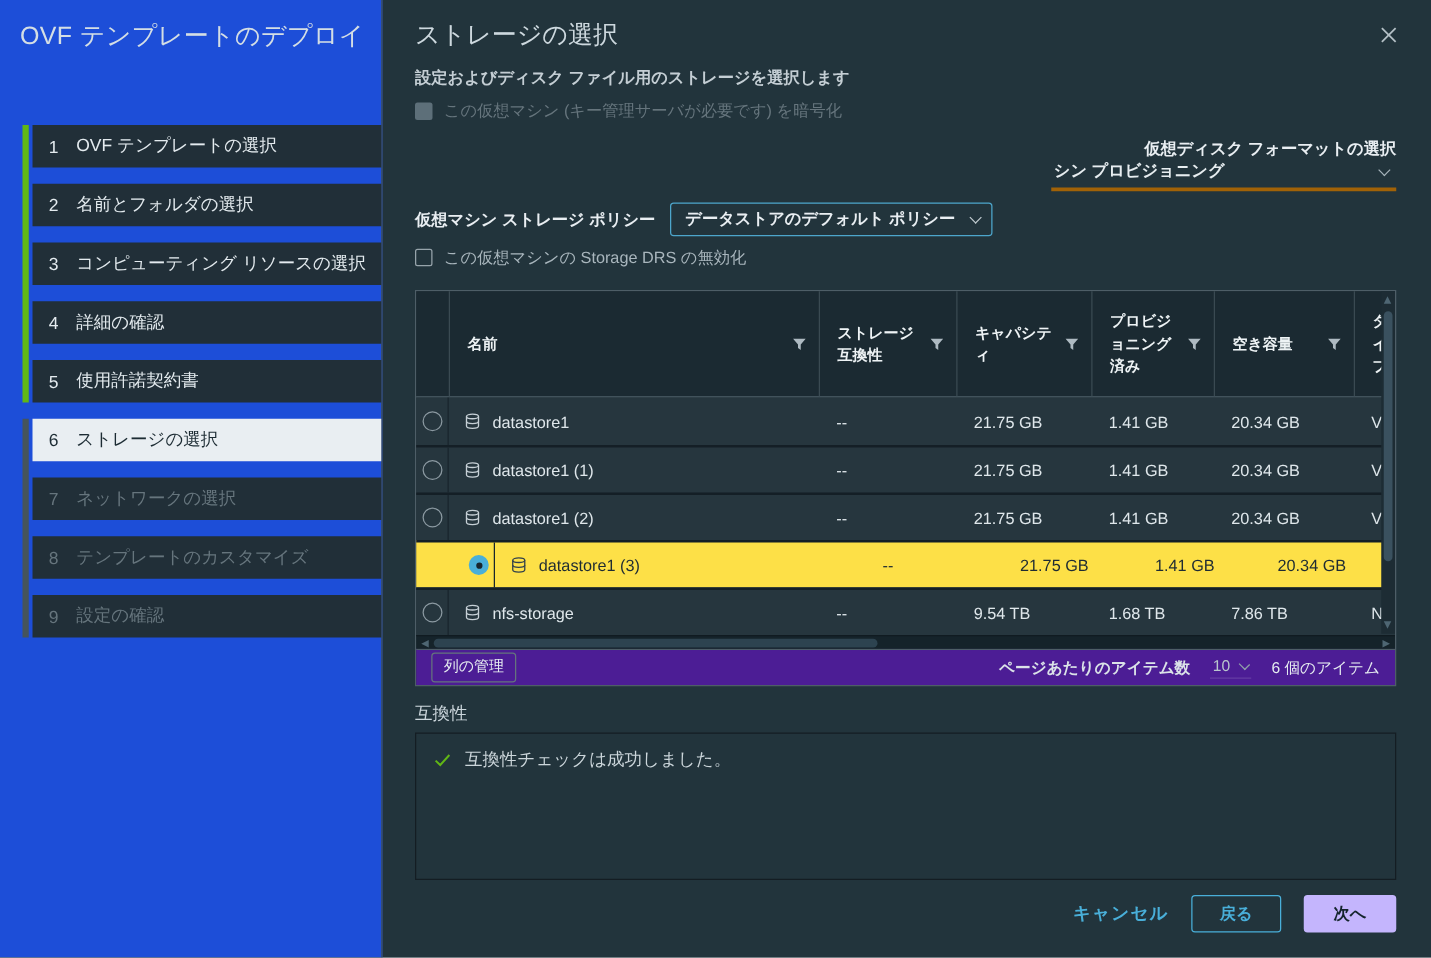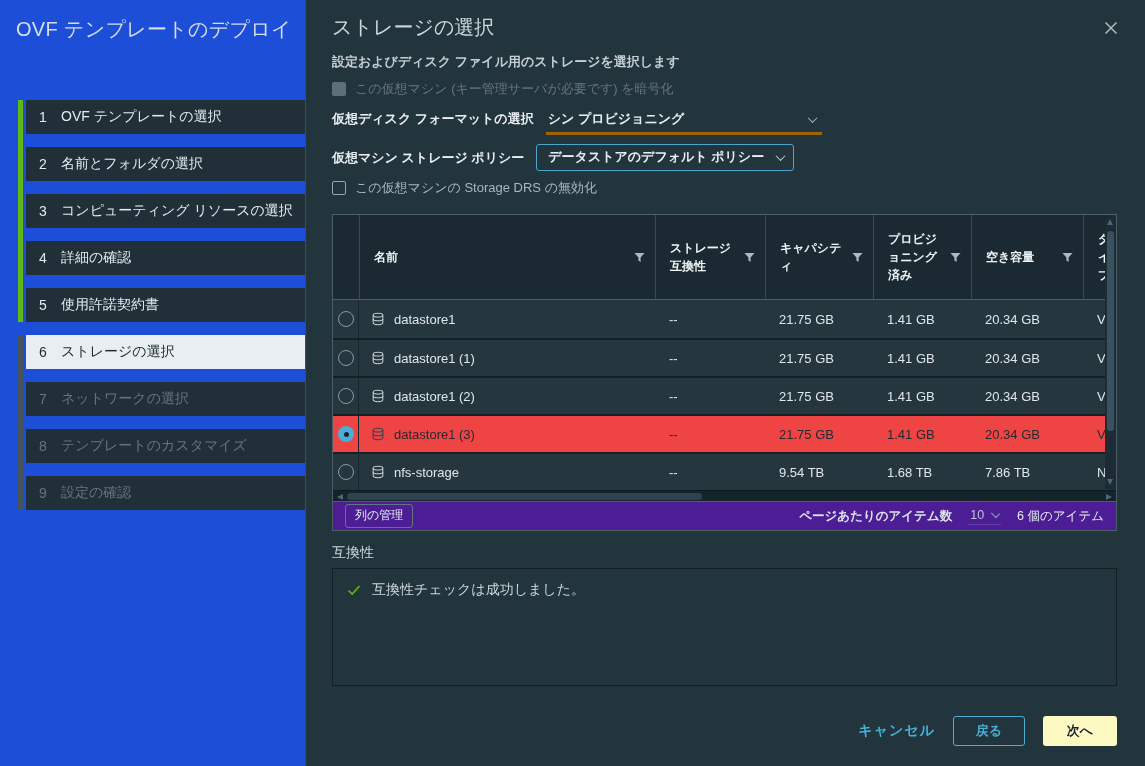--- a/index.html
+++ b/index.html
@@ -25,38 +25,38 @@
   .page-title { margin-top:14px; font-size:20px; font-weight:400; color:#cdd8de; }
   .subtitle { margin-top:12px; font-size:13px; font-weight:600; color:#c4ced4; }
 
   .chk-row { display:flex; align-items:center; gap:9px; font-size:13px; }
   .encrypt-row { margin-top:9px; color:#66757d; }
   .drs-row { margin-top:8px; color:#a9b6bd; }
   .checkbox { width:14px; height:14px; border-radius:2px; flex:0 0 14px; }
   .checkbox.disabled { background:#5d6f79; }
   .checkbox.empty { border:1px solid #97a4ab; background:transparent; cursor:pointer; }
 
-  .fmt-row { margin-top:12px; display:flex; align-items:flex-start; gap:12px; font-size:13px; }
+  .fmt-row { margin-top:12px; display:flex; align-items:flex-end; font-size:13px;flex-direction:column; }
   .field-label { font-weight:700; color:#e9eef2; }
   .fmt-select { width:276px; display:flex; justify-content:space-between; align-items:center; border-bottom:3px solid #a16207; padding:0 6px 4px 2px; color:#e7edf0; font-weight:600; cursor:pointer; }
   .policy-row { margin-top:9px; display:flex; align-items:center; gap:12px; font-size:13px; }
   .policy-select { border:1px solid #4da6cc; border-radius:3px; padding:3px 9px 4px 11px; display:flex; align-items:center; gap:13px; color:#e9eef2; font-weight:700; cursor:pointer; }
   .chev { width:7px; height:7px; border-right:1.5px solid #a8b5bc; border-bottom:1.5px solid #a8b5bc; transform:rotate(45deg) translate(-1px,-1px); flex:0 0 7px; }
   .policy-select .chev { border-color:#c3cdd2; }
 
   
   .datagrid { margin-top:17px; width:785px; border:1px solid #4e5e67; position:relative; }
   .dg-header { display:grid; grid-template-columns:26px 296px 110px 108px 98px 112px 1fr; background:#1b2a32; height:84px; }
   .dg-hcell { display:flex; align-items:center; justify-content:space-between; padding:0 10px 0 14px; font-size:12px; font-weight:700; color:#eef3f5; line-height:1.5; word-break:break-all; overflow:hidden; }
   .dg-hcell + .dg-hcell { border-left:1px solid #3a4a52; }
   .funnel { flex:0 0 11px; margin-left:5px; color:#aebac2; cursor:pointer; line-height:0; }
   .dg-body { border-top:1px solid #4e5e67; }
   .dg-row { display:grid; grid-template-columns:26px 296px 110px 108px 98px 112px 1fr; height:38px; background:#26363e; font-size:13px; color:#dfe7eb; align-items:center; cursor:pointer; }
   .dg-row + .dg-row { border-top:2px solid #141f26; }
-  .dg-row.selected { background:#ef4444; color:#1e2b33; }
+  .dg-row.selected { background:#fde047; color:#1e2b33;padding-left:37px; }
   .cell { padding-left:14px; overflow:hidden; white-space:nowrap; }
   .cell-radio { align-self:stretch; display:flex; align-items:center; padding-left:5px; border-right:1px solid #18252c; }
   .cell-name { display:flex; align-items:center; gap:9px; padding-left:12px; }
   .ds-icon { color:#c6d0d6; line-height:0; flex:0 0 14px; }
   .dg-row.selected .ds-icon { color:#33424b; }
   .radio { width:16px; height:16px; border-radius:50%; border:1px solid #8b99a1; cursor:pointer; }
   .radio.checked { border:none; background:#49afd9; position:relative; }
   .radio.checked::after { content:""; position:absolute; width:5px; height:5px; border-radius:50%; background:#17262e; top:5.5px; left:5.5px; }
 
   .vscroll { position:absolute; top:0; right:0; width:11px; height:274px; background:#1d2c34; cursor:pointer; }
@@ -82,21 +82,21 @@
   
   .compat-label { margin-top:13px; font-size:14px; color:#ccd6dc; }
   .compat-box { margin-top:6px; width:785px; height:118px; border:1px solid #141d23; padding:12px 13px; }
   .compat-msg { display:flex; align-items:center; gap:10px; font-size:14px; color:#ccd6db; }
   .check-icon { line-height:0; flex:0 0 16px; }
 
   
   .actions { position:absolute; right:28px; bottom:20px; display:flex; align-items:center; gap:18px; }
   .btn-link { color:#49afd9; font-size:14px; font-weight:600; background:none; border:none; font-family:inherit; cursor:pointer; letter-spacing:1px; }
   .btn-outline { min-width:72px; height:30px; border:1px solid #49afd9; border-radius:3px; color:#49afd9; background:transparent; font-weight:700; font-size:13px; font-family:inherit; cursor:pointer; padding:0 14px; }
-  .btn-primary { min-width:74px; height:30px; background:#fef9c3; border:none; border-radius:3px; color:#14242c; font-weight:700; font-size:13px; font-family:inherit; cursor:pointer; padding:0 14px; }
+  .btn-primary { min-width:74px; height:30px; background:#c4b5fd; border:none; border-radius:3px; color:#14242c; font-weight:700; font-size:13px; font-family:inherit; cursor:pointer; padding:0 14px; }
 </style>
 </head>
 <body>
 
 <div class="dialog">
 
   <aside class="sidebar">
     <div class="wizard-title">OVF テンプレートのデプロイ</div>
     <div class="steps">
       <div class="progress-done"></div>

